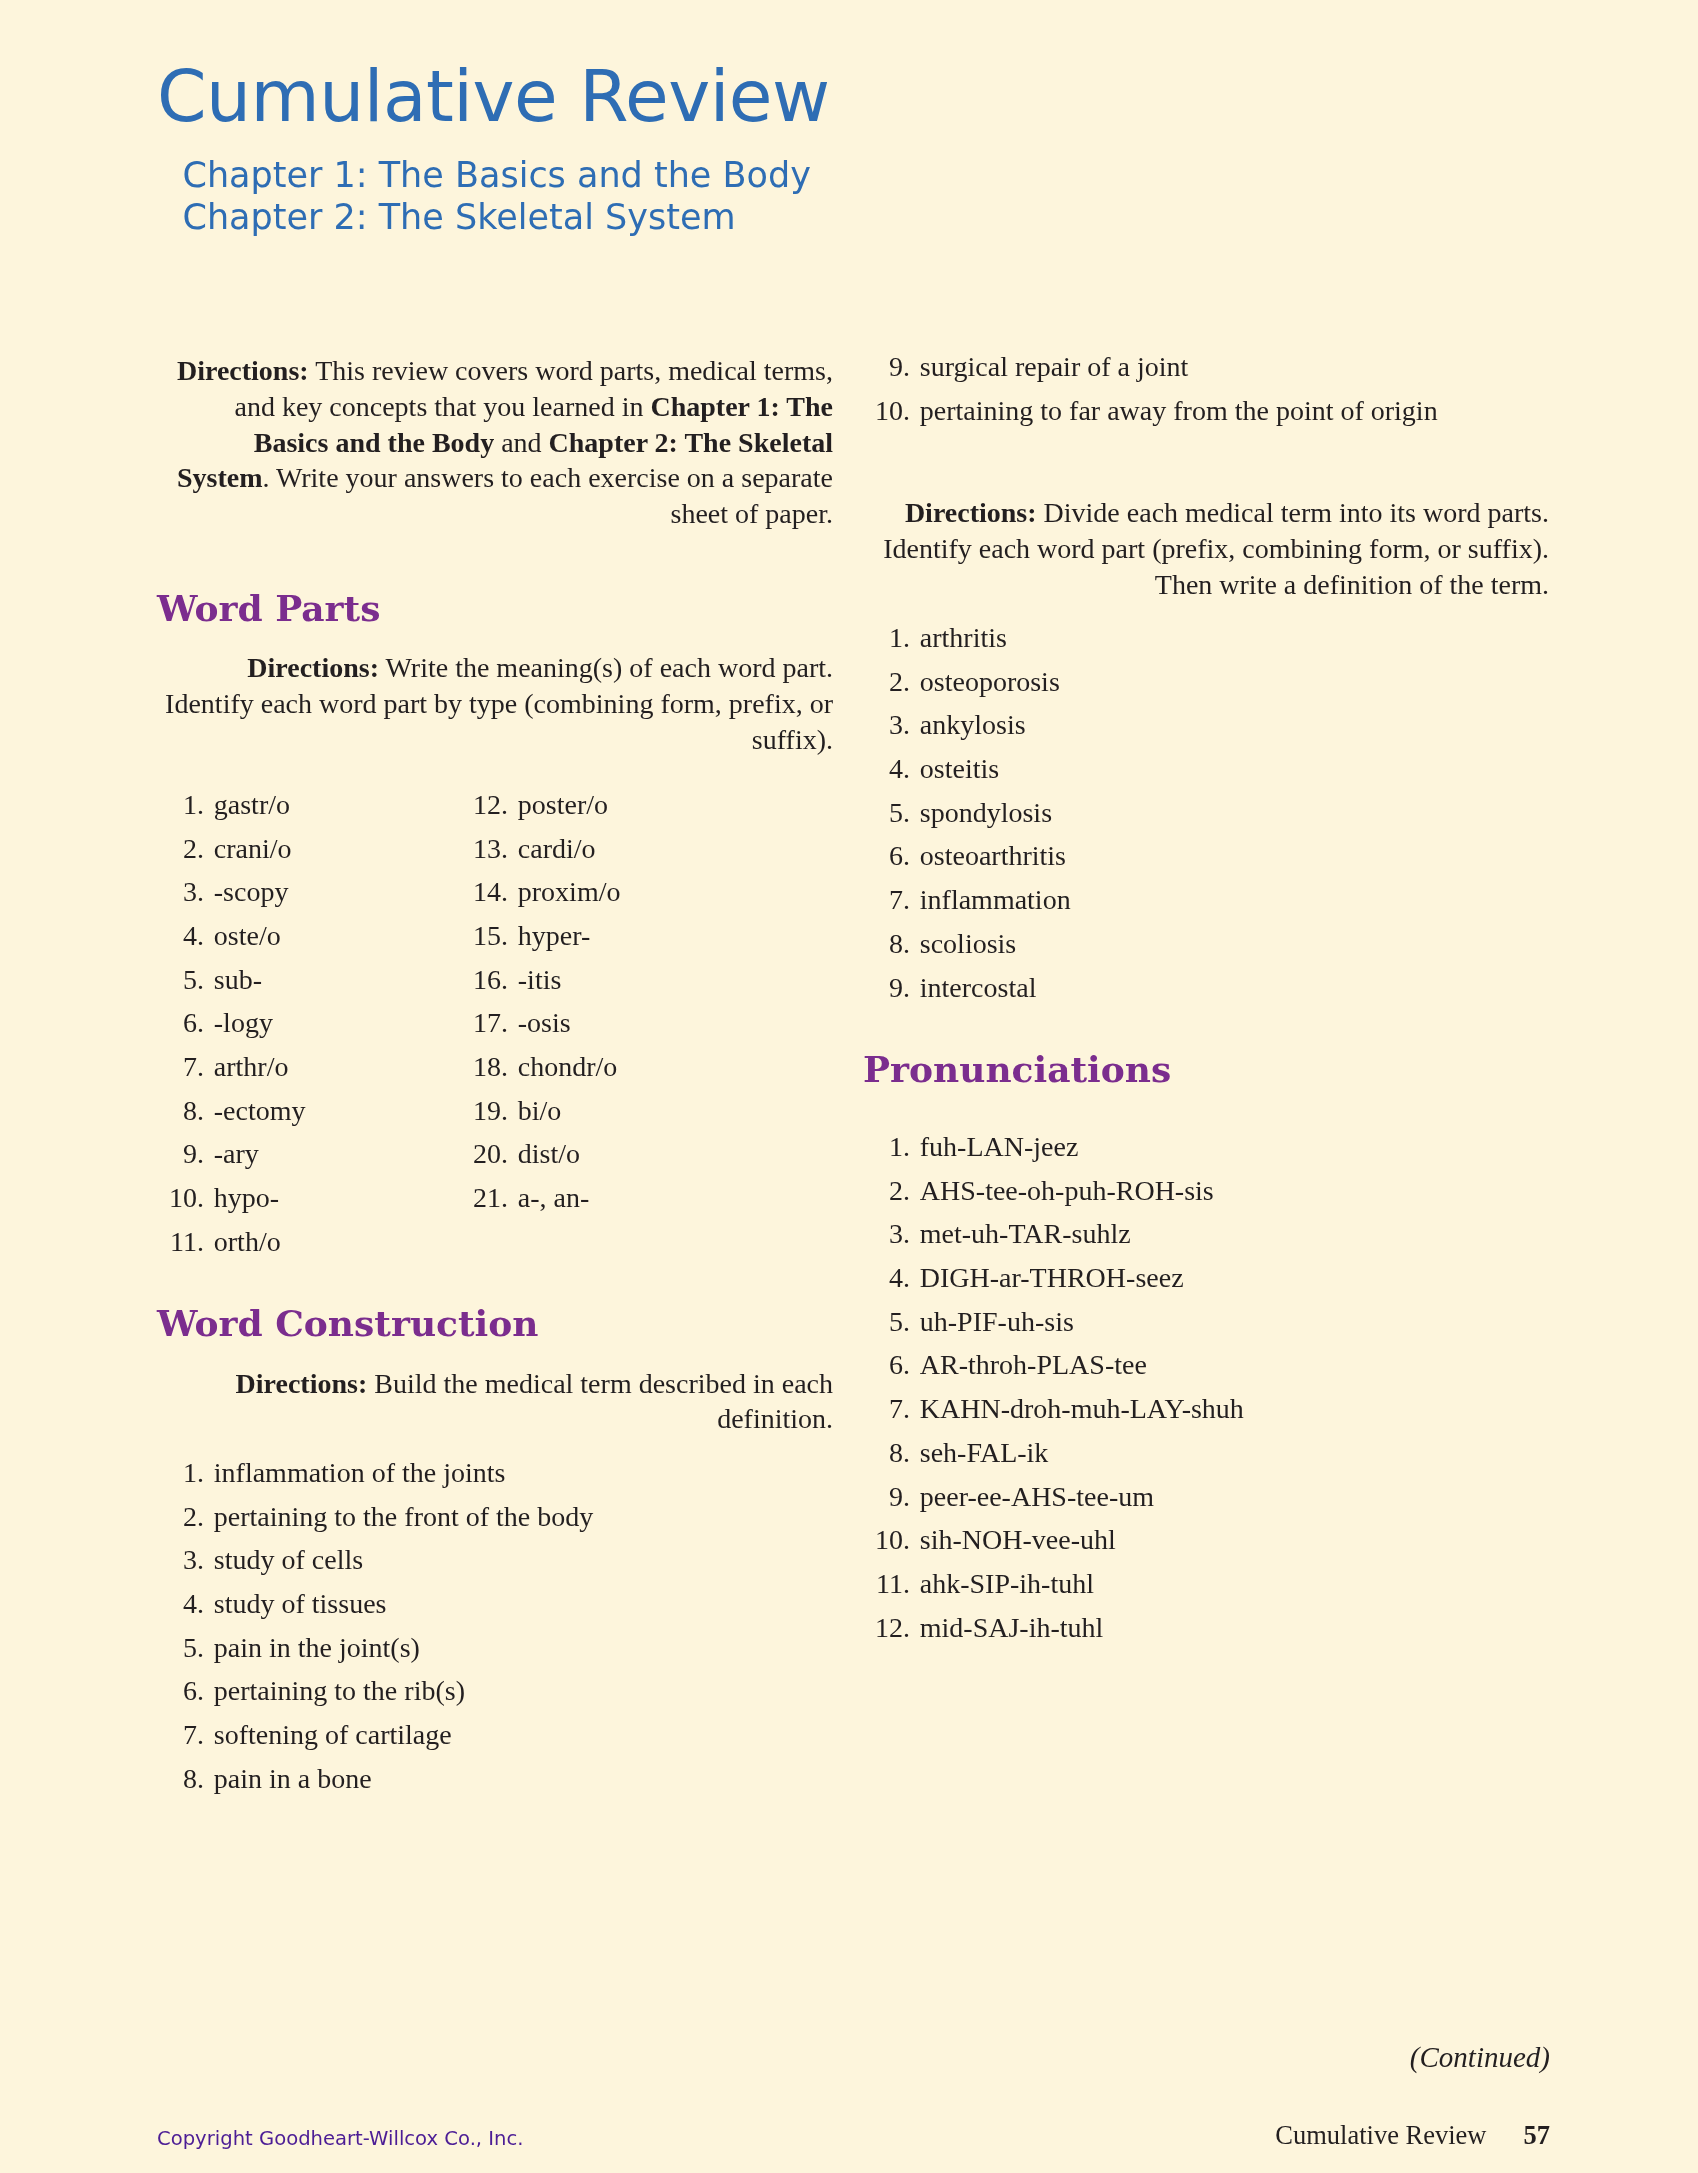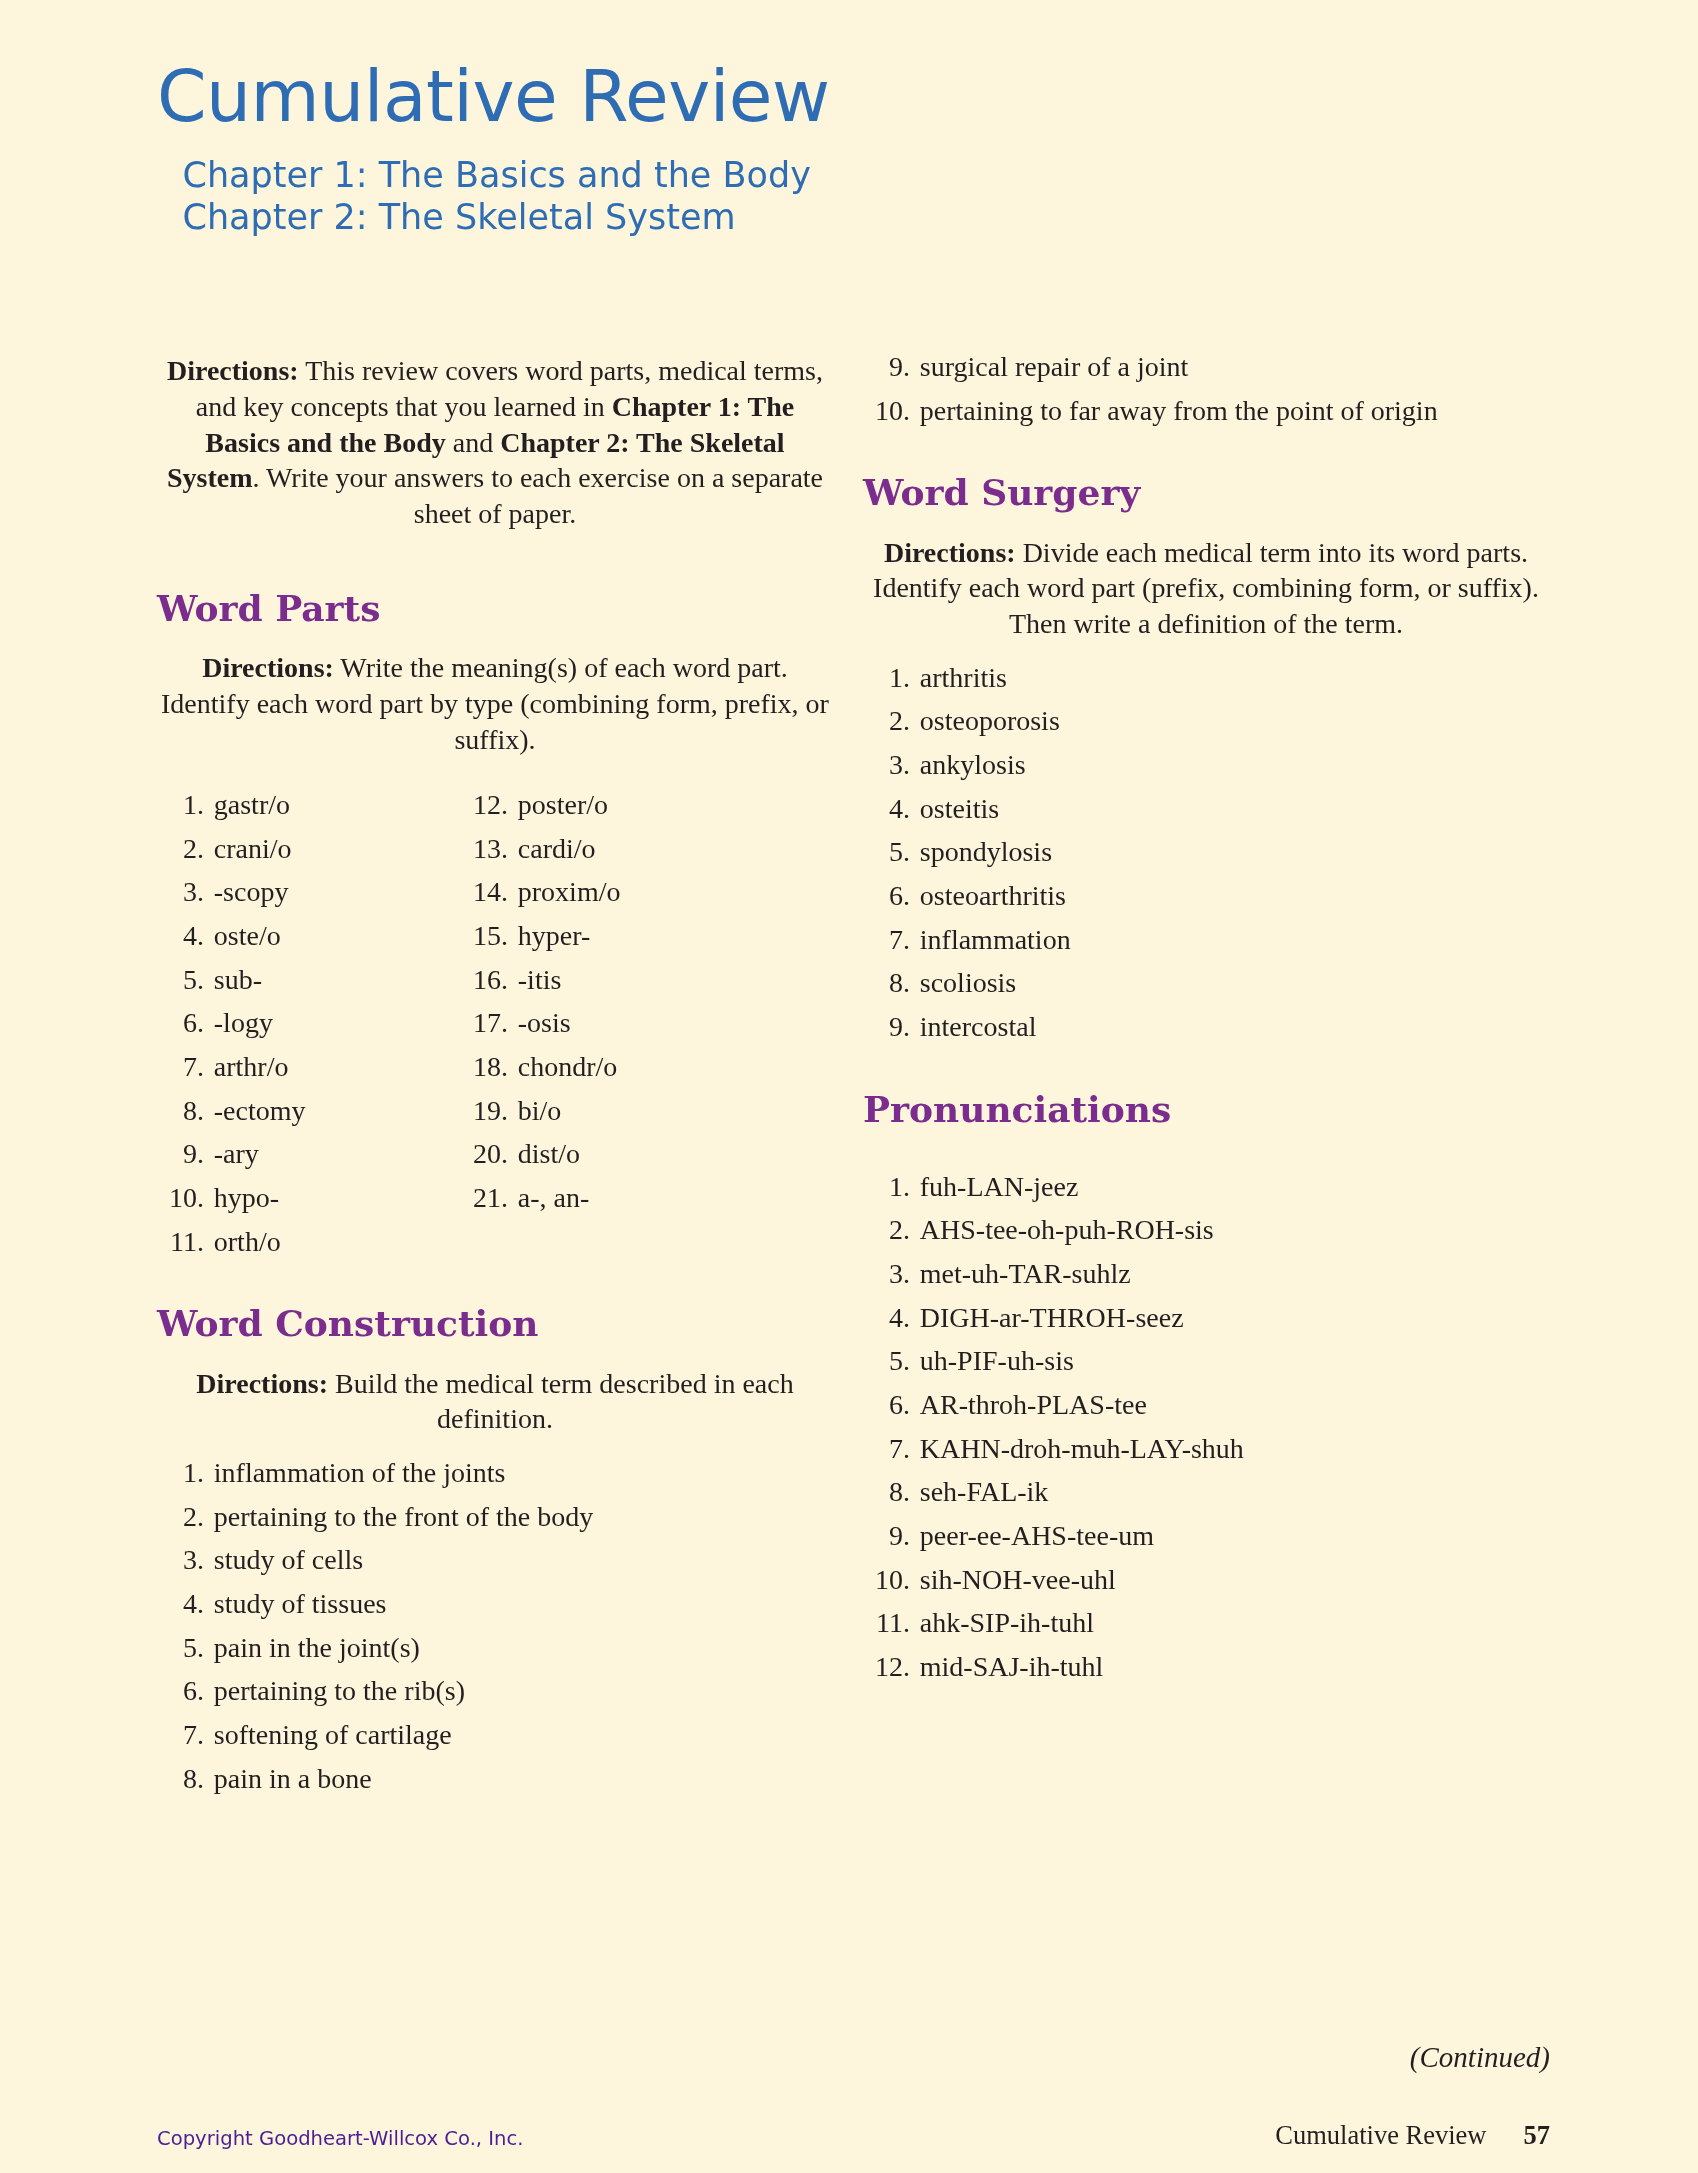--- a/index.html
+++ b/index.html
@@ -54,21 +54,21 @@
   .col {
     position: absolute;
     top: 353px;
   }
   .col-left  { left: 157px;  width: 676px; }
   .col-right { left: 863px;  width: 686px; }
 
   .body-text {
     font-size: 28px;
     line-height: 1.28;
-    text-align: center;
+    text-align: right;
   }
   .body-text b { font-weight: bold; }
 
   .section-head {
     font-family: "DejaVu Serif", "Liberation Serif", serif;
     font-weight: bold;
     font-size: 36px;
     line-height: 1.1;
     color: #7b2d8e;
     margin: 0;
@@ -309,21 +309,20 @@
           <span>surgical repair of a joint</span>
         </li>
         <li>
           <span class="num">10.</span>
           <span>pertaining to far away from the point of origin</span>
         </li>
       </ol>
 
     <div class="gap-md"></div>
 
-    <div class="section-head">Word Surgery</div>
     <div class="gap-sm"></div>
     <div class="body-text"><b>Directions:</b><span> Divide each medical term into its word parts. Identify each word part (prefix, combining form, or suffix). Then write a definition of the term.</span></div>
 
     <div class="gap-sm"></div>
 
     <ol class="numlist loose list-indent">
         <li>
           <span class="num">1.</span>
           <span>arthritis</span>
         </li>

